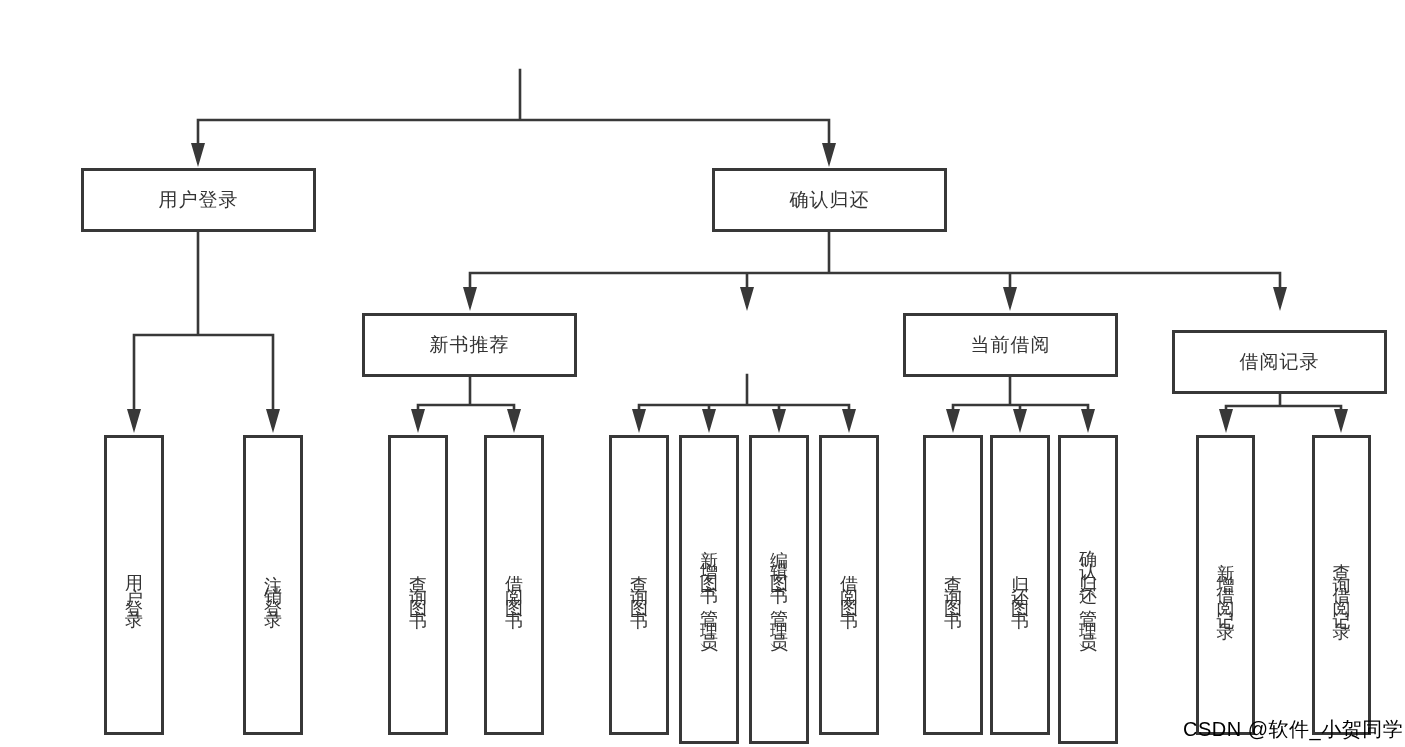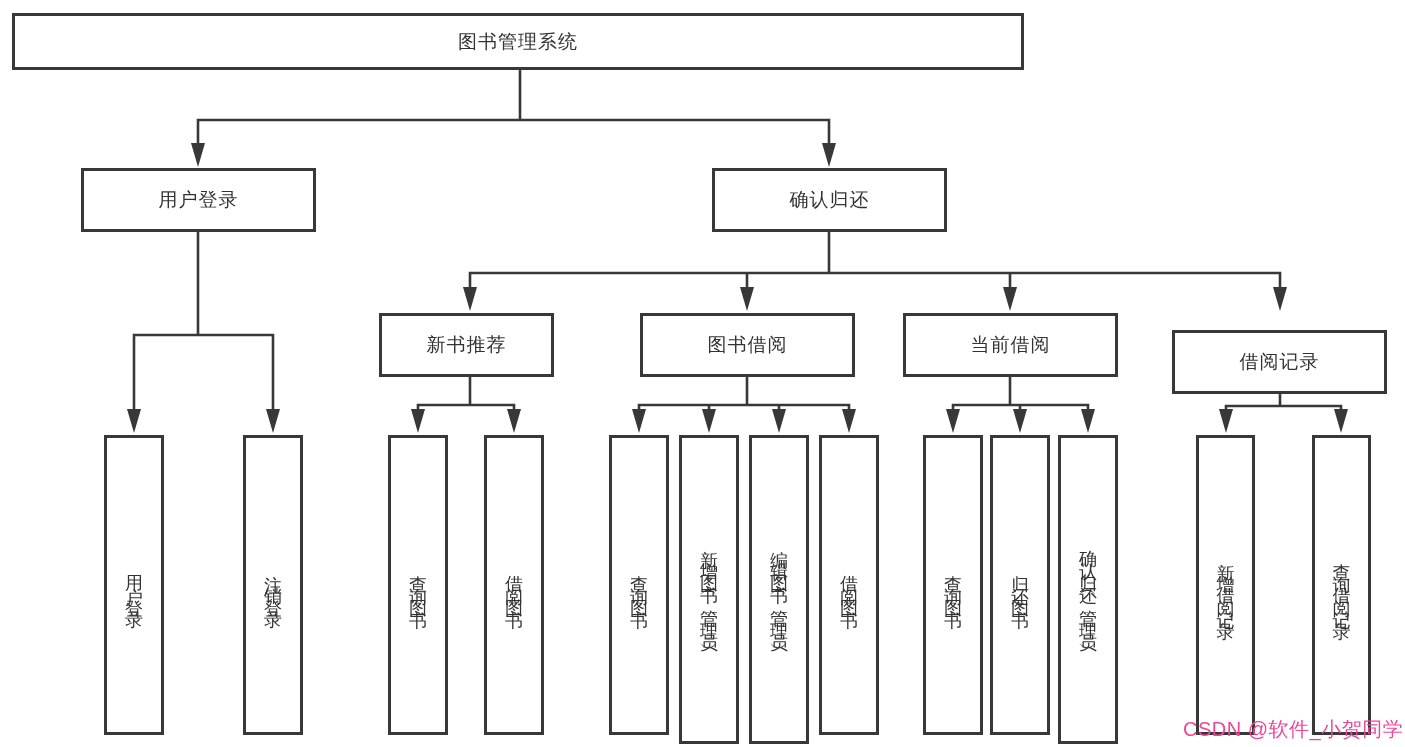--- a/index.html
+++ b/index.html
@@ -27,21 +27,21 @@
     writing-mode:vertical-rl;
     text-orientation:mixed;
     font-size:18px;
     line-height:1;
     letter-spacing:12px;
   }
   .watermark{
     position:absolute;
     left:1183px;top:716px;
     font-size:20px;
-    color:#ec4899;
+    color:#000000;
     letter-spacing:0.5px;
     z-index:5;
     white-space:nowrap;
   }
 </style>
 </head>
 <body>
 
 <div id="canvas">
 
@@ -60,27 +60,25 @@
       M1003 287 L1017 287 L1010 311 Z  M1273 287 L1287 287 L1280 311 Z
       M127 409 L141 409 L134 433 Z  M266 409 L280 409 L273 433 Z
       M411 409 L425 409 L418 433 Z  M507 409 L521 409 L514 433 Z
       M632 409 L646 409 L639 433 Z  M702 409 L716 409 L709 433 Z
       M772 409 L786 409 L779 433 Z  M842 409 L856 409 L849 433 Z
       M946 409 L960 409 L953 433 Z  M1013 409 L1027 409 L1020 433 Z
       M1081 409 L1095 409 L1088 433 Z  M1219 409 L1233 409 L1226 433 Z
       M1334 409 L1348 409 L1341 433 Z"></path>
   </svg>
 
-  <div class="box hlabel" style="left:12px;top:13px;width:1012px;height:57px;">图书管理系统</div>
 
   <div class="box hlabel" style="left:81px;top:168px;width:235px;height:64px;">用户登录</div>
   <div class="box hlabel" style="left:712px;top:168px;width:235px;height:64px;">确认归还</div>
 
-  <div class="box hlabel" style="left:379px;top:313px;width:175px;height:64px;">新书推荐</div>
-  <div class="box hlabel" style="left:640px;top:313px;width:215px;height:64px;">图书借阅</div>
+  <div class="box hlabel" style="left:362px;top:313px;width:215px;height:64px;">新书推荐</div>
   <div class="box hlabel" style="left:903px;top:313px;width:215px;height:64px;">当前借阅</div>
   <div class="box hlabel" style="left:1172px;top:330px;width:215px;height:64px;">借阅记录</div>
 
   <div class="box vbox" style="left:104px;top:435px;width:60px;height:300px;">用户登录</div>
   <div class="box vbox" style="left:243px;top:435px;width:60px;height:300px;">注销登录</div>
 
   <div class="box vbox" style="left:388px;top:435px;width:60px;height:300px;">查询图书</div>
   <div class="box vbox" style="left:484px;top:435px;width:60px;height:300px;">借阅图书</div>
 
   <div class="box vbox" style="left:609px;top:435px;width:60px;height:300px;">查询图书</div>

